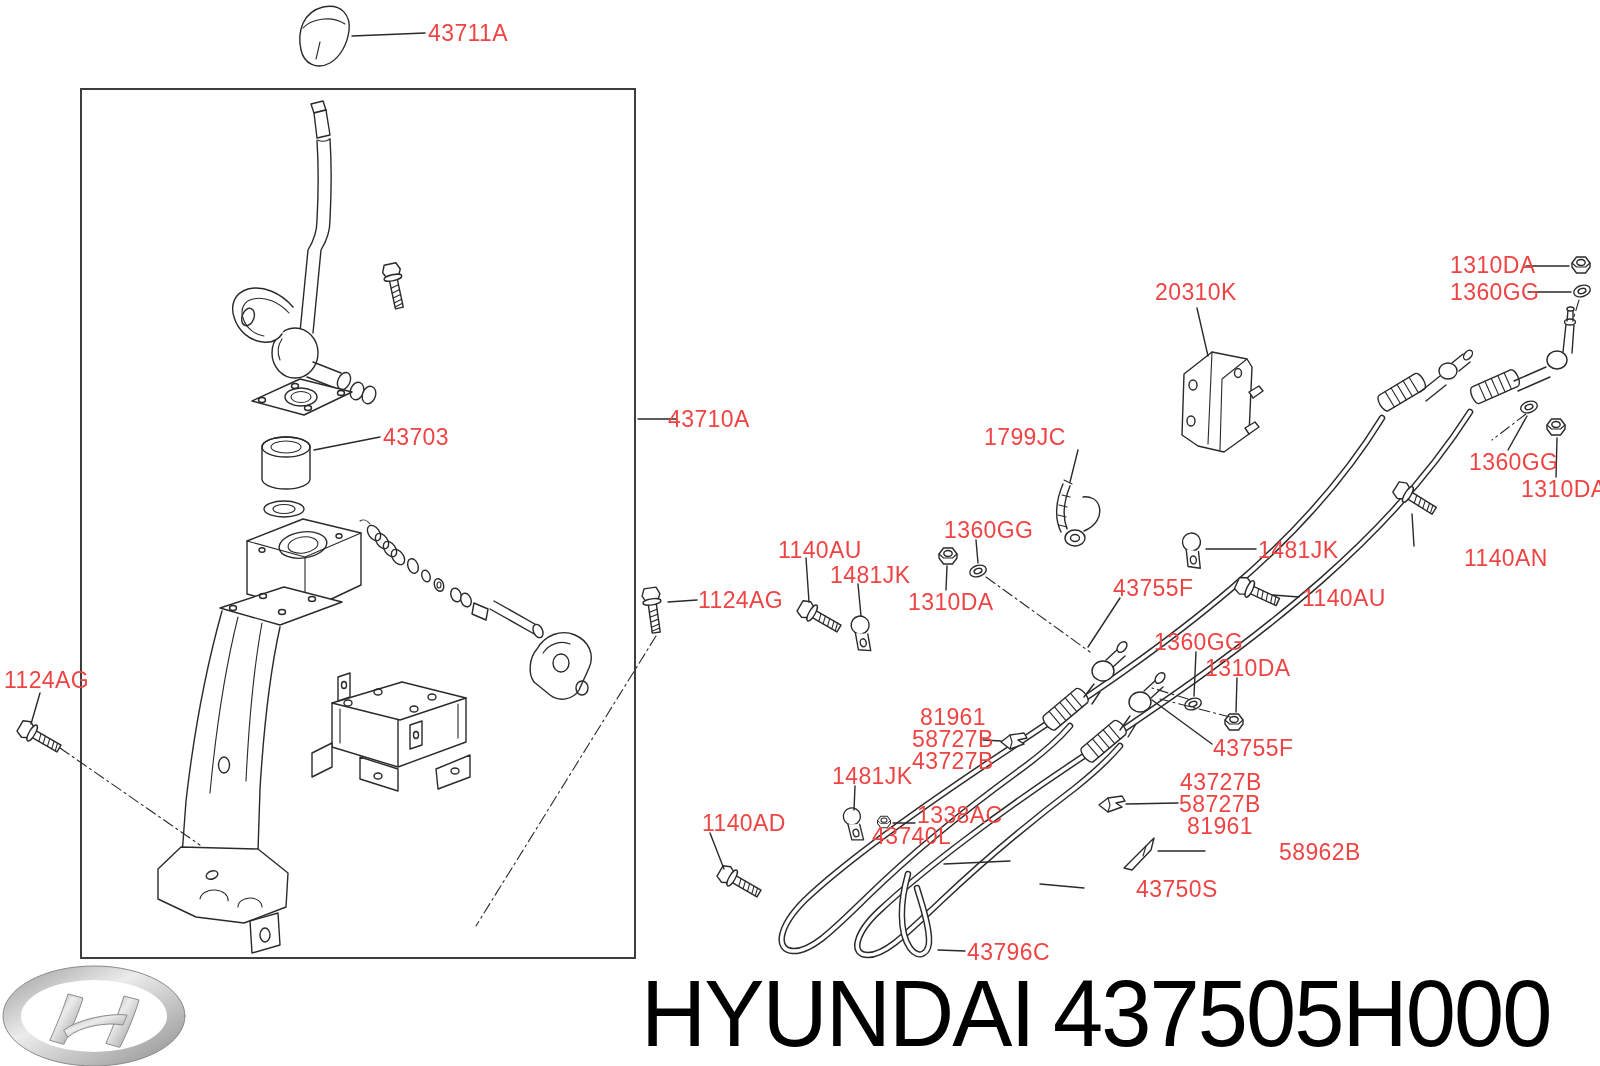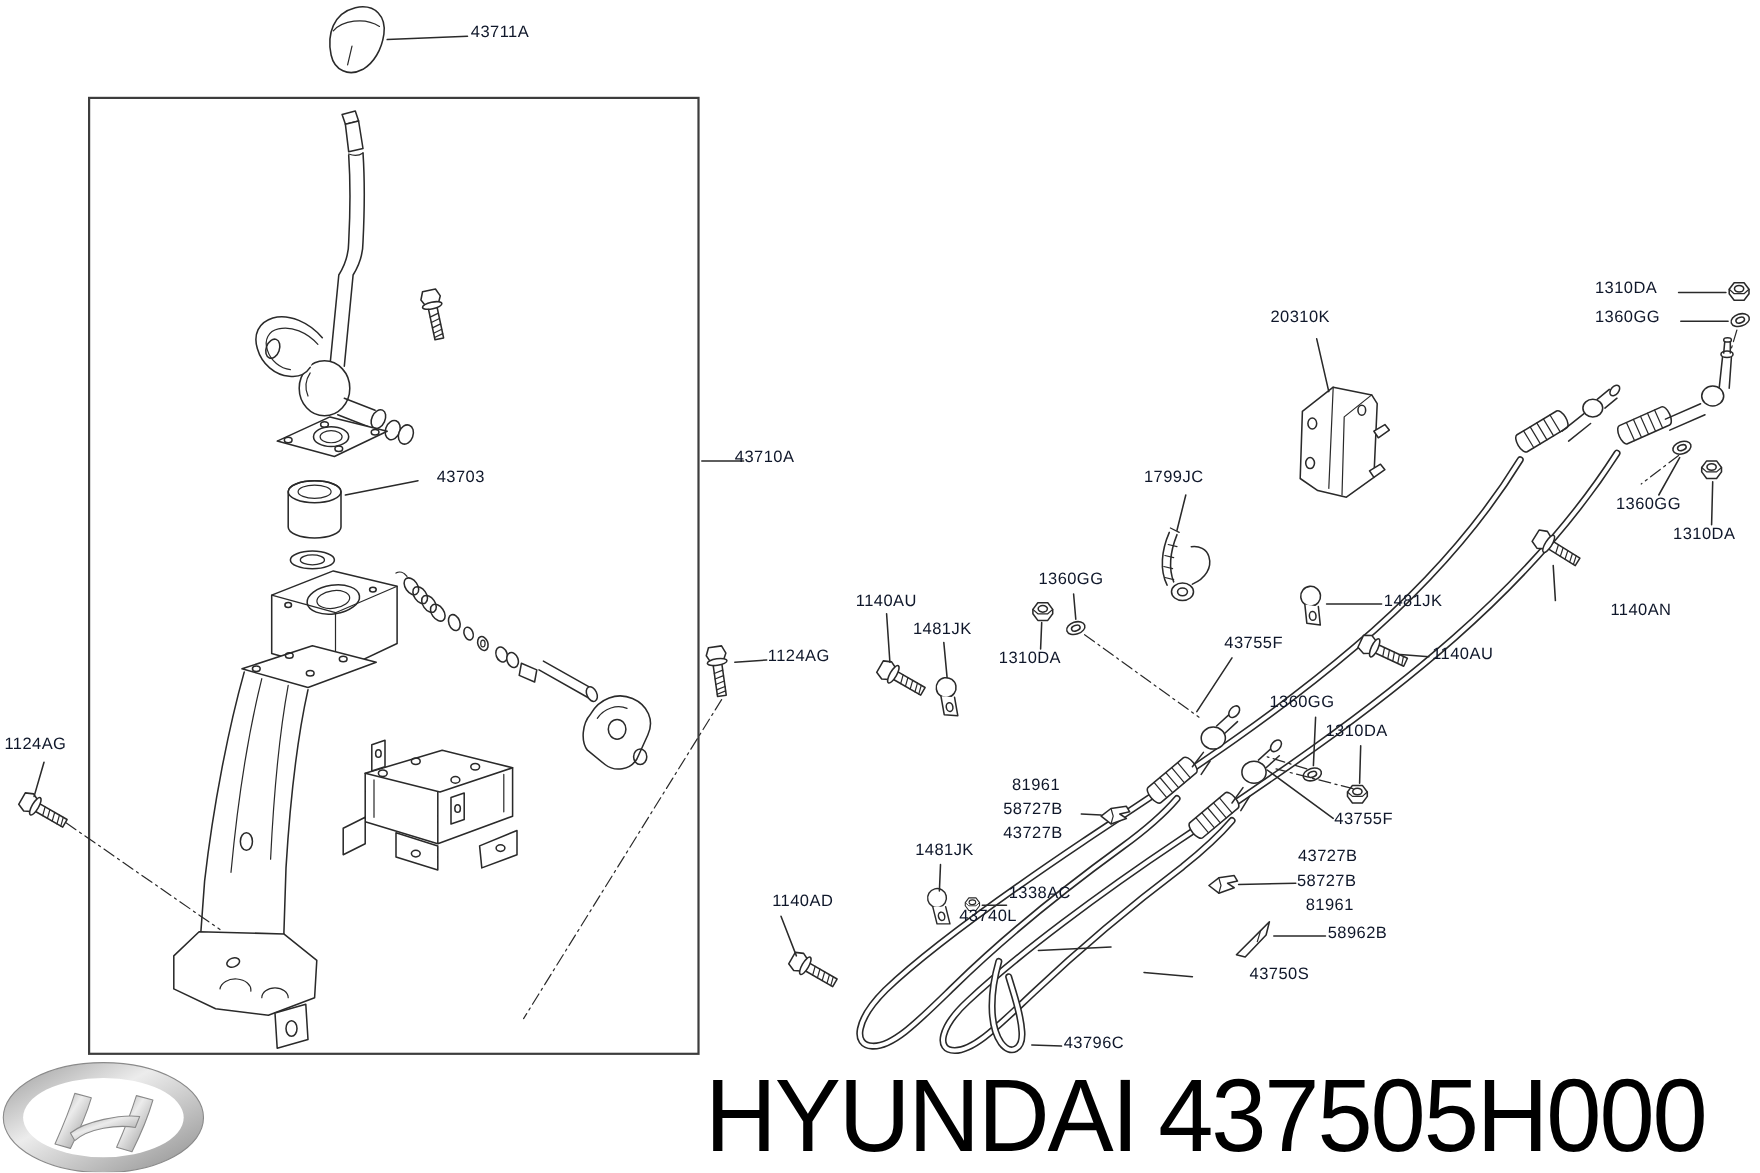--- a/index.html
+++ b/index.html
@@ -9,21 +9,21 @@
             border:2px solid #3d3d3d;box-sizing:border-box;background:transparent;}
   #art{position:absolute;left:0;top:0;}
   #art *{fill:none;stroke:#2a2a2a;stroke-width:1.4;stroke-linecap:round;stroke-linejoin:round;}
   #art .wf{fill:#ffffff;}
   #art .tube-out{stroke-width:6.5;}
   #art .tube-in{stroke:#ffffff;stroke-width:3.6;}
   #art .dash{stroke-dasharray:11 4 2 4;stroke-width:1.1;}
   #art .thin{stroke-width:1.1;}
   #art .logo-fill{fill:url(#silverGrad);stroke:#8a8a8a;stroke-width:1;}
   #art .logo-hole{fill:#ffffff;stroke:none;}
-  .callout{position:absolute;font-size:15px;line-height:1.0;color:#0f172a;
+  .callout{position:absolute;font-size:23px;line-height:1.0;color:#ef4444;
            letter-spacing:.4px;white-space:nowrap;}
   .footer-title{position:absolute;left:641px;top:960px;font-size:94px;color:#000;
                 letter-spacing:-2px;white-space:nowrap;transform:scaleX(.96);
                 transform-origin:left top;}
   .footer-title .num{margin-left:20px;}
 </style>
 </head>
 <body>
 
 <div class="canvas">
@@ -312,27 +312,27 @@
       <ellipse cx="94" cy="1016" rx="91" ry="50" class="logo-fill"></ellipse>
       <ellipse cx="94" cy="1016" rx="73" ry="36" class="logo-hole"></ellipse>
       <path class="logo-fill" d="M50,1040 C58,1022 64,1007 68,994 L83,998 C79,1012 72,1028 64,1044 Z"></path>
       <path class="logo-fill" d="M106,1043 C114,1025 120,1009 124,996 L139,1000 C135,1014 128,1031 120,1047 Z"></path>
       <path class="logo-fill" d="M64,1030 C78,1019 110,1013 127,1015 L123,1025 C107,1022 80,1026 68,1037 Z"></path>
     </g>
   </svg>
 
   <div class="callout" style="left:428px;top:22px">43711A</div>
   <div class="callout" style="left:668px;top:408px">43710A</div>
-  <div class="callout" style="left:397px;top:426px">43703</div>
+  <div class="callout" style="left:383px;top:426px">43703</div>
   <div class="callout" style="left:698px;top:589px">1124AG</div>
   <div class="callout" style="left:4px;top:669px">1124AG</div>
   <div class="callout" style="left:1450px;top:254px">1310DA</div>
   <div class="callout" style="left:1450px;top:281px">1360GG</div>
   <div class="callout" style="left:1155px;top:281px">20310K</div>
-  <div class="callout" style="left:1040px;top:426px">1799JC</div>
+  <div class="callout" style="left:984px;top:426px">1799JC</div>
   <div class="callout" style="left:944px;top:519px">1360GG</div>
   <div class="callout" style="left:778px;top:539px">1140AU</div>
   <div class="callout" style="left:830px;top:564px">1481JK</div>
   <div class="callout" style="left:908px;top:591px">1310DA</div>
   <div class="callout" style="left:1113px;top:577px">43755F</div>
   <div class="callout" style="left:1258px;top:539px">1481JK</div>
   <div class="callout" style="left:1464px;top:547px">1140AN</div>
   <div class="callout" style="left:1302px;top:587px">1140AU</div>
   <div class="callout" style="left:1469px;top:451px">1360GG</div>
   <div class="callout" style="left:1521px;top:478px">1310DA</div>
@@ -340,21 +340,21 @@
   <div class="callout" style="left:1205px;top:657px">1310DA</div>
   <div class="callout" style="left:920px;top:706px">81961</div>
   <div class="callout" style="left:912px;top:728px">58727B</div>
   <div class="callout" style="left:912px;top:750px">43727B</div>
   <div class="callout" style="left:1213px;top:737px">43755F</div>
   <div class="callout" style="left:832px;top:765px">1481JK</div>
   <div class="callout" style="left:917px;top:804px">1338AC</div>
   <div class="callout" style="left:1180px;top:771px">43727B</div>
   <div class="callout" style="left:1179px;top:793px">58727B</div>
   <div class="callout" style="left:1187px;top:815px">81961</div>
-  <div class="callout" style="left:1207px;top:841px">58962B</div>
+  <div class="callout" style="left:1279px;top:841px">58962B</div>
   <div class="callout" style="left:702px;top:812px">1140AD</div>
   <div class="callout" style="left:872px;top:825px">43740L</div>
   <div class="callout" style="left:1136px;top:878px">43750S</div>
   <div class="callout" style="left:967px;top:941px">43796C</div>
 
   <div class="footer-title">
     <span>HYUNDAI</span><span class="num">437505H000</span>
   </div>
 
 </div>

